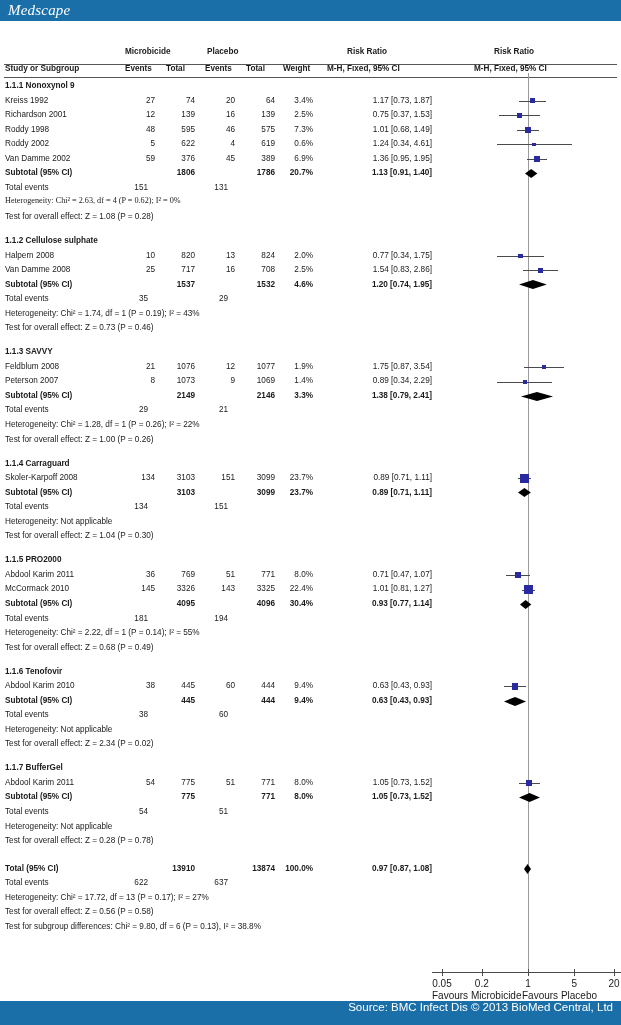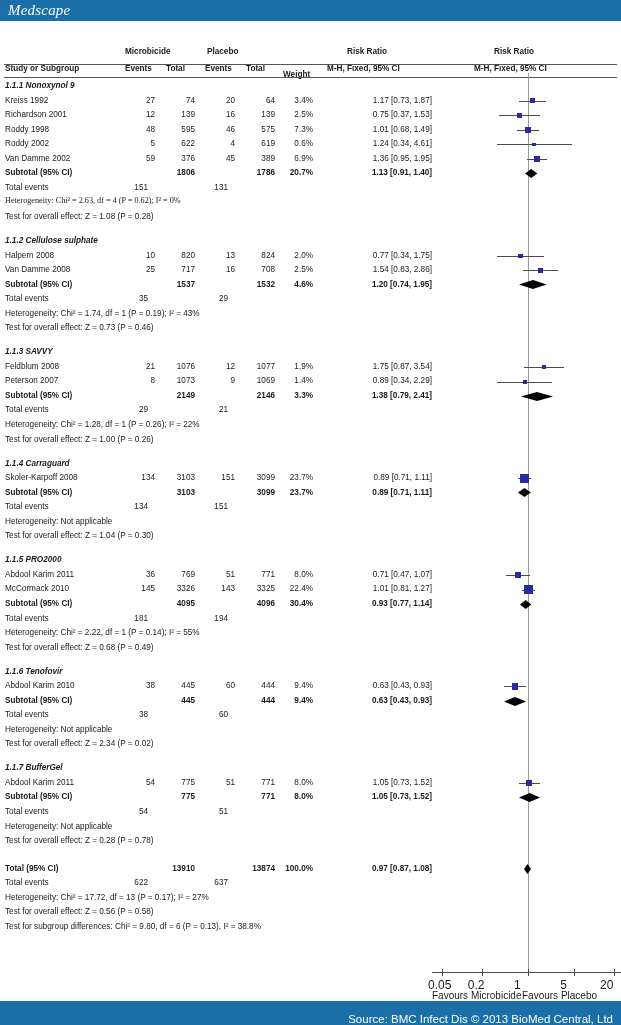--- a/index.html
+++ b/index.html
@@ -31,39 +31,39 @@
   .row { position:absolute; left:0; width:621px; height:14.6px; }
   .cell { position:absolute; white-space:nowrap; font-size:8.2px; line-height:14.6px; }
   .c-study { left:5px; text-align:left; }
   .c-e1 { left:125px; width:30px; text-align:right; }
   .c-t1 { left:163px; width:32px; text-align:right; }
   .c-e2 { left:205px; width:30px; text-align:right; }
   .c-t2 { left:243px; width:32px; text-align:right; }
   .c-wt { left:281px; width:32px; text-align:right; }
   .c-rr { left:327px; width:105px; text-align:right; }
   .bold { font-weight:bold; }
-  .subhead { font-weight:bold;font-style:italic; }
+  .subhead { font-weight:bold; }
   
   #plotarea { position:absolute; left:432px; top:0; width:189px; height:980px; }
   #zeroline { position:absolute; left:83px; top:18px; width:1px; height:910px; background:#9a9a9a; }
   .ci { position:absolute; height:1px; background:#4a4a4a; }
   .box { position:absolute; background:#2a2aa0; }
   .dshape { position:absolute; }
   
   #axis { position:absolute; left:0; top:929px; width:189px; height:1px; background:#4a4a4a; }
   .tick { position:absolute; top:926px; width:1px; height:7px; background:#4a4a4a; }
-  .ticklbl { position:absolute; top:935px; font-size:12px; color:#1a1a1a; }
+  .ticklbl { position:absolute; top:935px; font-size:10px; color:#1a1a1a; text-align:center; }
   .axlbl { position:absolute; top:947px; font-size:10px; color:#1a1a1a; white-space:nowrap; }
   
   #footerbar {
     position:absolute; left:0; top:1001px; width:621px; height:24px;
     background:#1b6fa8;
   }
   #footertext {
-    position:absolute; right:8px; top:12px;
+    position:absolute; right:8px; top:0;
     color:#ffffff; font-size:11.5px; font-family:"Liberation Sans", sans-serif;margin-left:19px;
   }
 </style>
 </head>
 <body>
 
 <div id="brandbar">
   <div id="brandlogo">Medscape</div>
 </div>
 
@@ -72,21 +72,21 @@
   <div class="grp-hdr" style="left:125px; top:4px;">Microbicide</div>
   <div class="grp-hdr" style="left:207px; top:4px;">Placebo</div>
   <div class="grp-hdr" style="left:347px; top:4px;">Risk Ratio</div>
   <div class="grp-hdr" style="left:494px; top:4px;">Risk Ratio</div>
 
   <div class="grp-hdr" style="left:5px; top:21px;">Study or Subgroup</div>
   <div class="grp-hdr" style="left:125px; top:21px;">Events</div>
   <div class="grp-hdr" style="left:166px; top:21px;">Total</div>
   <div class="grp-hdr" style="left:205px; top:21px;">Events</div>
   <div class="grp-hdr" style="left:246px; top:21px;">Total</div>
-  <div class="grp-hdr" style="left:283px; top:27px;text-align:center;">Weight</div>
+  <div class="grp-hdr" style="left:283px; top:21px;text-align:center;">Weight</div>
   <div class="grp-hdr" style="left:327px; top:21px;">M-H, Fixed, 95% CI</div>
   <div class="grp-hdr" style="left:474px; top:21px;">M-H, Fixed, 95% CI</div>
 
   <div class="hdr-rule-top"></div>
   <div class="hdr-rule-bot"></div>
 
   <div id="rows">
       <div class="row " style="top: 36px;">
         <div class="cell c-study subhead">1.1.1 Nonoxynol 9</div>
       </div>

